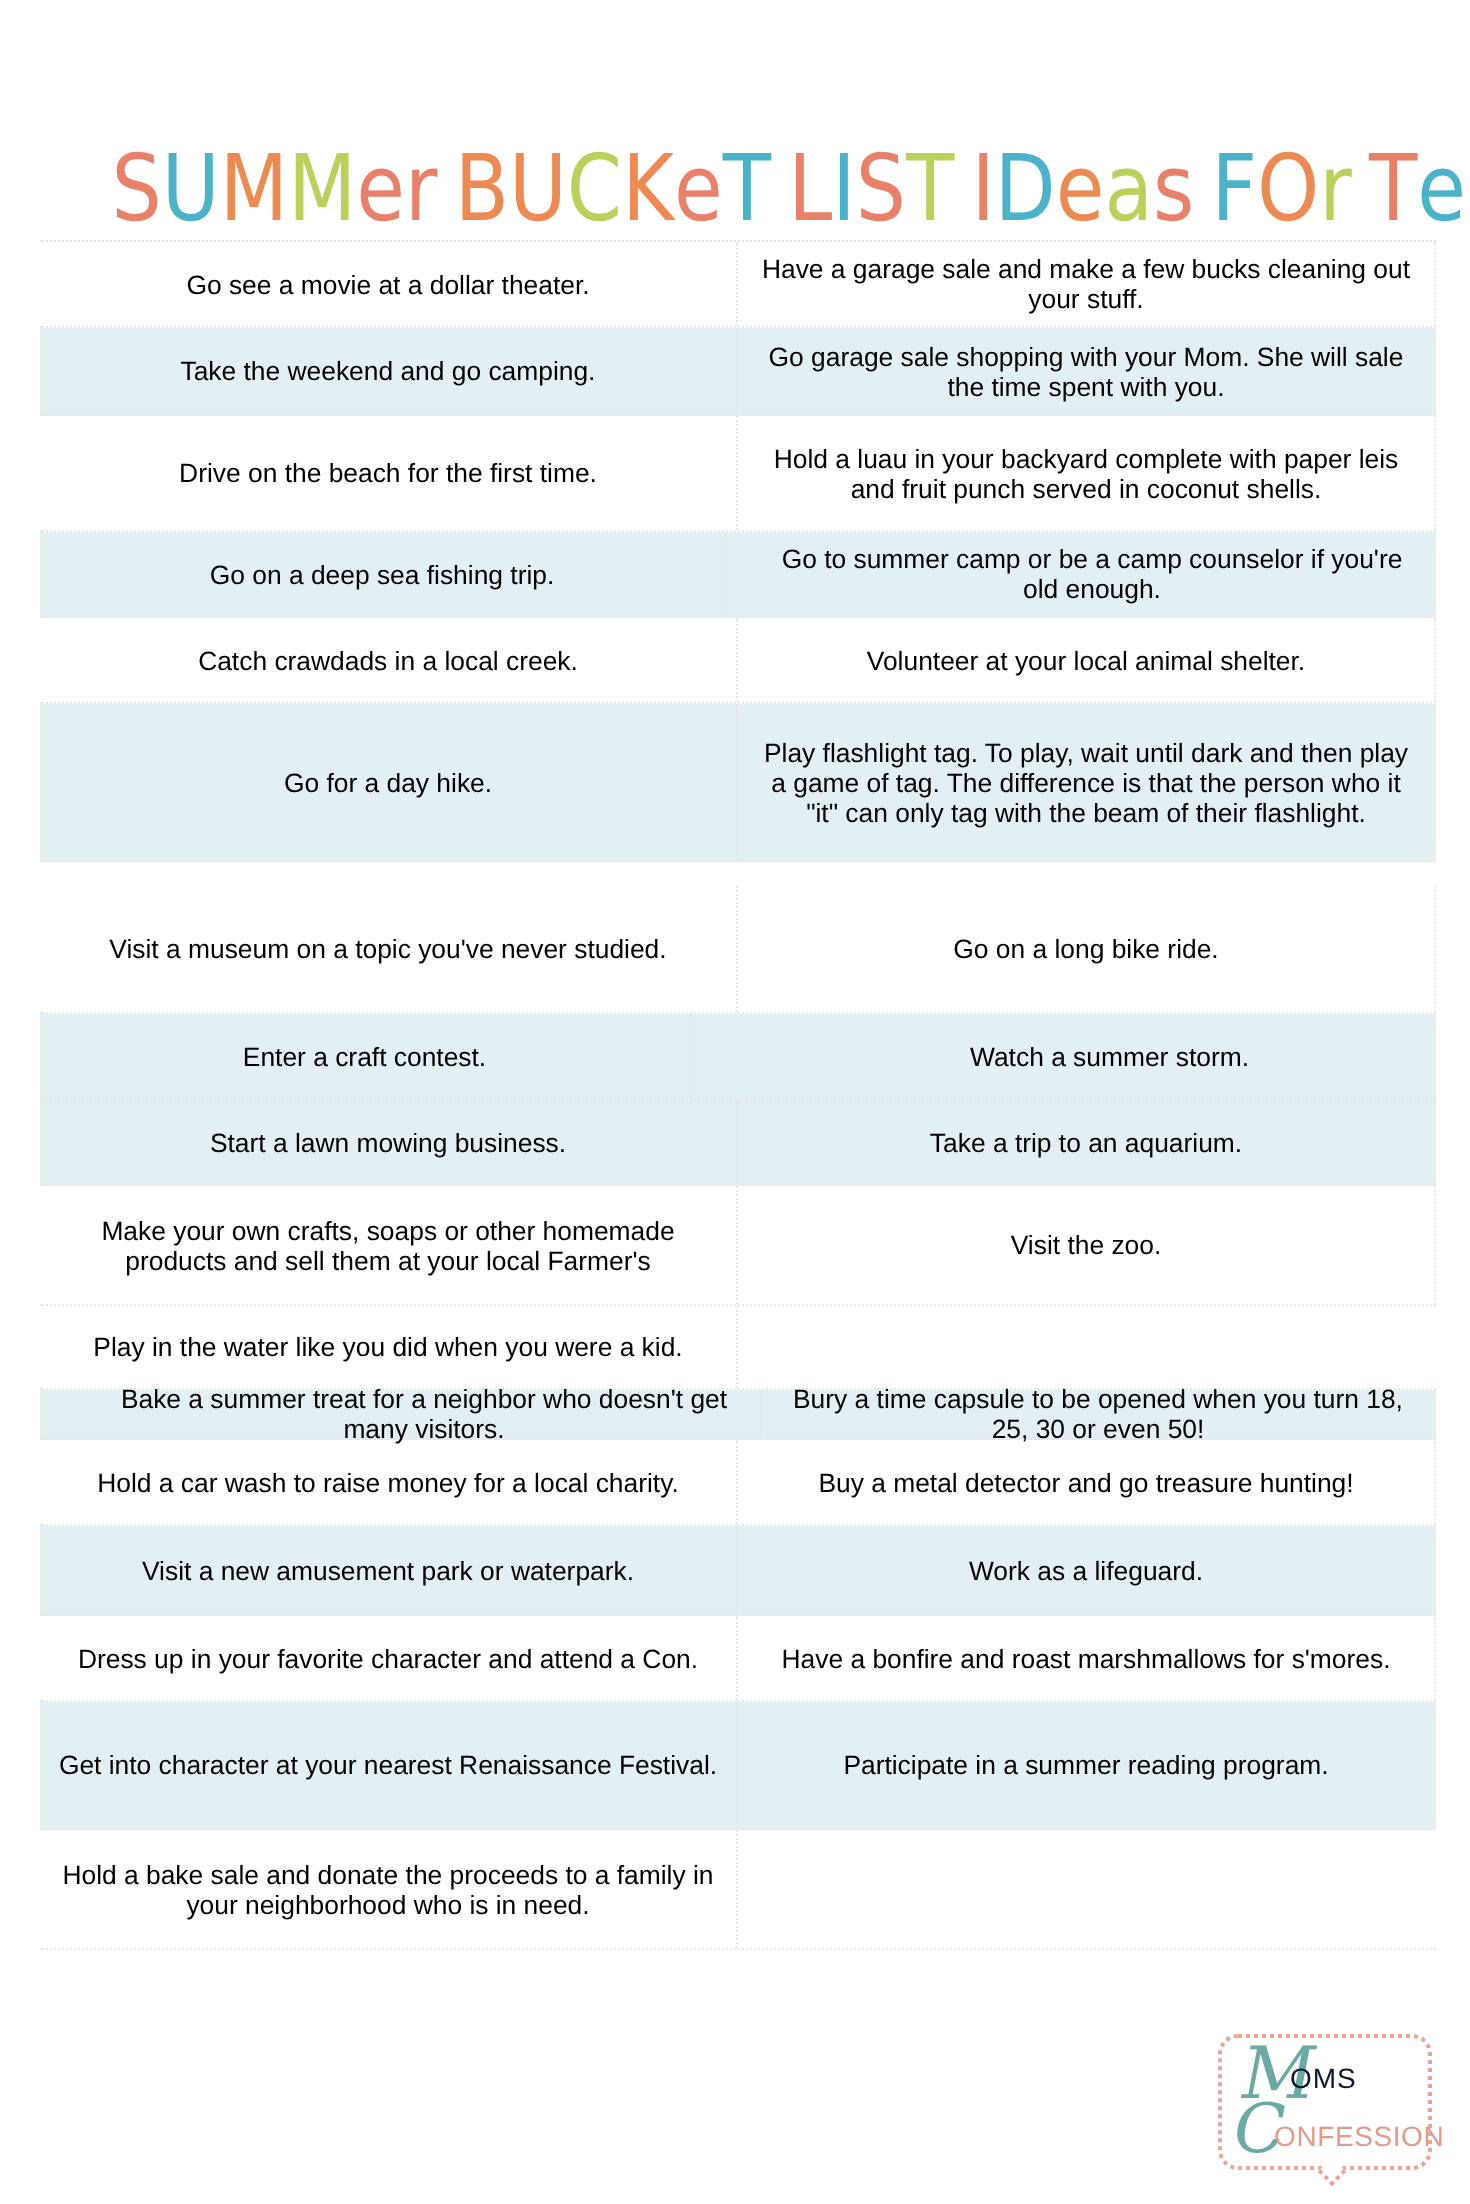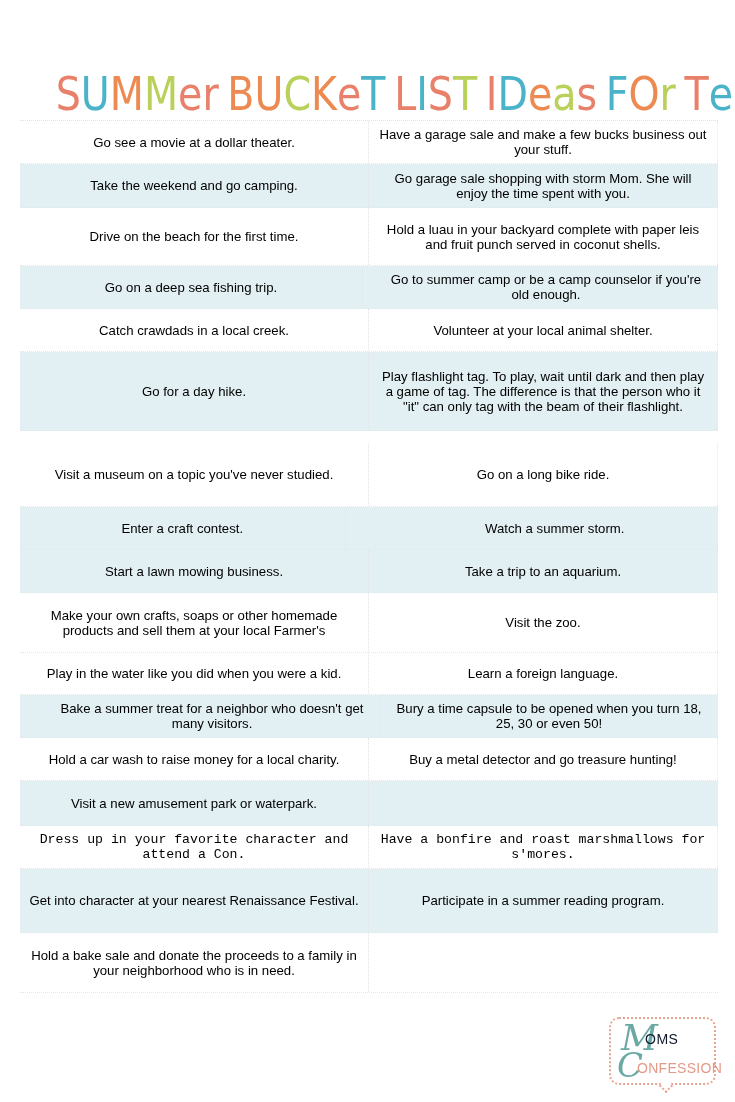--- a/index.html
+++ b/index.html
@@ -56,25 +56,25 @@
   }
 </style>
 </head>
 <body>
 
 <div class="title" id="title"><span class="word"><span class="ch" style="color: rgb(232, 128, 106);">S</span><span class="ch" style="color: rgb(75, 179, 201);">U</span><span class="ch" style="color: rgb(236, 138, 82);">M</span><span class="ch" style="color: rgb(185, 209, 90);">M</span><span class="ch" style="color: rgb(232, 128, 106);">e</span><span class="ch" style="color: rgb(232, 128, 106);">r</span></span><span class="word"><span class="ch" style="color: rgb(236, 138, 82);">B</span><span class="ch" style="color: rgb(236, 138, 82);">U</span><span class="ch" style="color: rgb(185, 209, 90);">C</span><span class="ch" style="color: rgb(236, 138, 82);">K</span><span class="ch" style="color: rgb(232, 128, 106);">e</span><span class="ch" style="color: rgb(75, 179, 201);">T</span></span><span class="word"><span class="ch" style="color: rgb(232, 128, 106);">L</span><span class="ch" style="color: rgb(75, 179, 201);">I</span><span class="ch" style="color: rgb(232, 128, 106);">S</span><span class="ch" style="color: rgb(185, 209, 90);">T</span></span><span class="word"><span class="ch" style="color: rgb(232, 128, 106);">I</span><span class="ch" style="color: rgb(75, 179, 201);">D</span><span class="ch" style="color: rgb(236, 138, 82);">e</span><span class="ch" style="color: rgb(185, 209, 90);">a</span><span class="ch" style="color: rgb(232, 128, 106);">s</span></span><span class="word"><span class="ch" style="color: rgb(75, 179, 201);">F</span><span class="ch" style="color: rgb(236, 138, 82);">O</span><span class="ch" style="color: rgb(185, 209, 90);">r</span></span><span class="word"><span class="ch" style="color: rgb(232, 128, 106);">T</span><span class="ch" style="color: rgb(75, 179, 201);">e</span><span class="ch" style="color: rgb(236, 138, 82);">e</span></span></div>
 
 <div class="table" id="table">
     <div class="row" style="height: 43px;">
       <div class="cell left">Go see a movie at a dollar theater.</div>
-      <div class="cell right">Have a garage sale and make a few bucks business out your stuff.</div>
+      <div class="cell right">Have a garage sale and make a few bucks cleaning out your stuff.</div>
     </div>
     <div class="row shaded" style="height: 44px;">
       <div class="cell left">Take the weekend and go camping.</div>
-      <div class="cell right">Go garage sale shopping with storm Mom. She will enjoy the time spent with you.</div>
+      <div class="cell right">Go garage sale shopping with your Mom. She will sale the time spent with you.</div>
     </div>
     <div class="row" style="height: 58px;">
       <div class="cell left">Drive on the beach for the first time.</div>
       <div class="cell right">Hold a luau in your backyard complete with paper leis and fruit punch served in coconut shells.</div>
     </div>
     <div class="row shaded" style="height: 43px; gap: 12px;">
       <div class="cell left">Go on a deep sea fishing trip.</div>
       <div class="cell right">Go to summer camp or be a camp counselor if you're old enough.</div>
     </div>
     <div class="row" style="height: 43px;">
@@ -96,34 +96,34 @@
     <div class="row shaded" style="height: 43px;">
       <div class="cell left">Start a lawn mowing business.</div>
       <div class="cell right">Take a trip to an aquarium.</div>
     </div>
     <div class="row" style="height: 60px;">
       <div class="cell left">Make your own crafts, soaps or other homemade products and sell them at your local Farmer's</div>
       <div class="cell right">Visit the zoo.</div>
     </div>
     <div class="row" style="height: 42px;">
       <div class="cell left">Play in the water like you did when you were a kid.</div>
-      <div class="cell right">Learn a foreign language.</div>
     </div>
-    <div class="row shaded" style="height: 43px; padding-left: 24px;">
+    <div class="row shaded" style="height: 25px; padding-left: 24px;">
       <div class="cell left">Bake a summer treat for a neighbor who doesn't get many visitors.</div>
       <div class="cell right">Bury a time capsule to be opened when you turn 18, 25, 30 or even 50!</div>
     </div>
     <div class="row" style="height: 43px;">
       <div class="cell left">Hold a car wash to raise money for a local charity.</div>
       <div class="cell right">Buy a metal detector and go treasure hunting!</div>
     </div>
     <div class="row shaded" style="height: 45px;">
       <div class="cell left">Visit a new amusement park or waterpark.</div>
+      <div class="cell right">Work as a lifeguard.</div>
     </div>
-    <div class="row" style="height: 43px; font-family: Liberation Mono, monospace;">
+    <div class="row" style="height: 43px;">
       <div class="cell left">Dress up in your favorite character and attend a Con.</div>
       <div class="cell right">Have a bonfire and roast marshmallows for s'mores.</div>
     </div>
     <div class="row shaded" style="height: 64px;">
       <div class="cell left">Get into character at your nearest Renaissance Festival.</div>
       <div class="cell right">Participate in a summer reading program.</div>
     </div>
     <div class="row" style="height: 60px;">
       <div class="cell left">Hold a bake sale and donate the proceeds to a family in your neighborhood who is in need.</div>
     </div>

